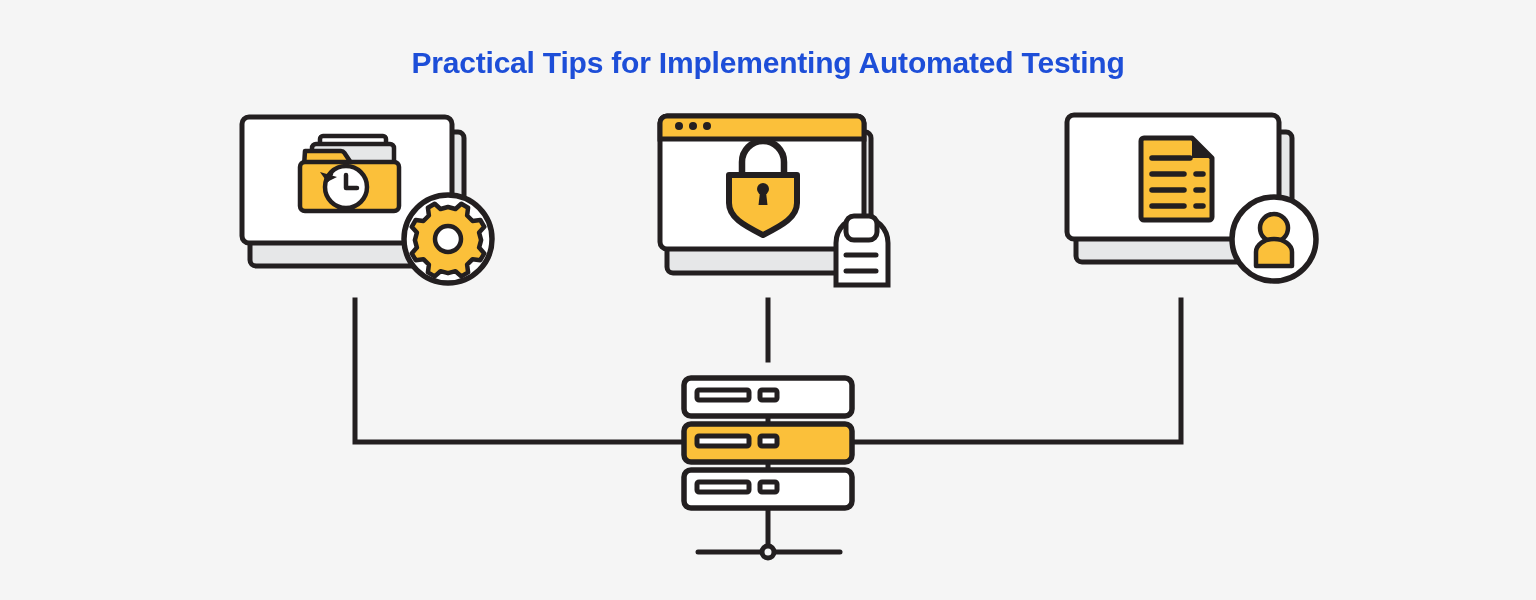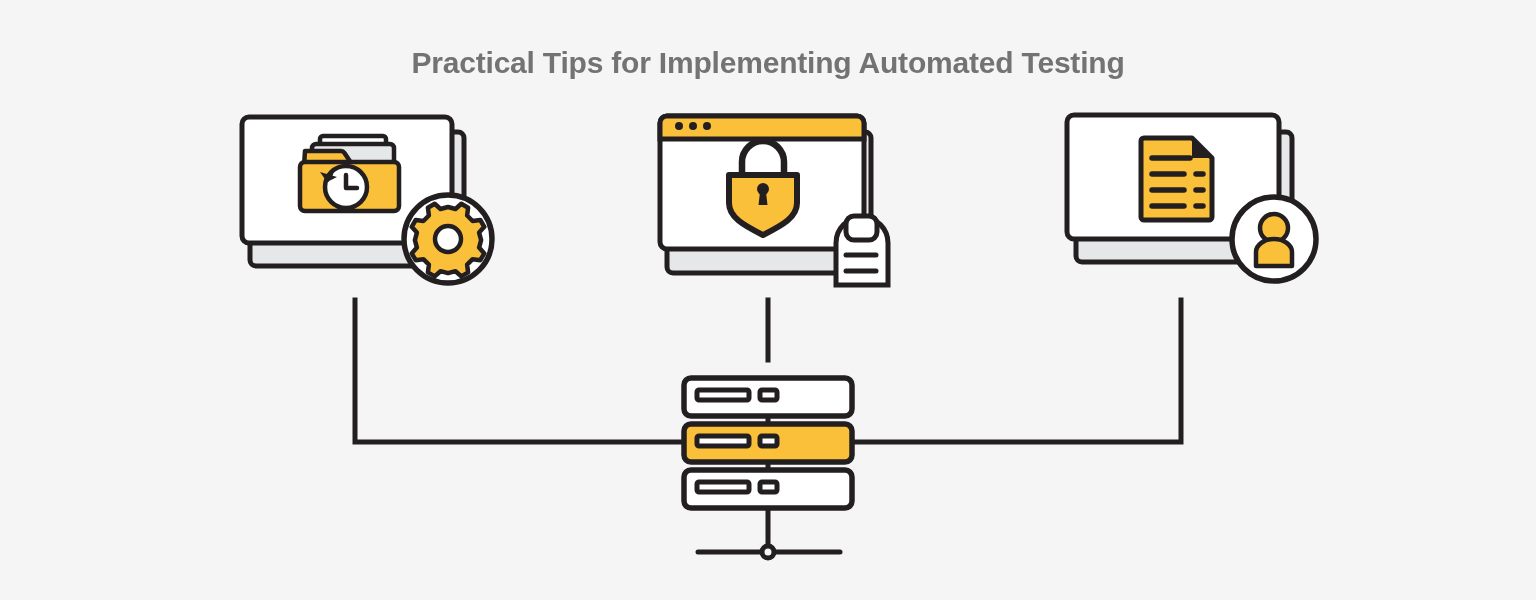--- a/index.html
+++ b/index.html
@@ -21,21 +21,21 @@
     background: #f5f5f5;
   }
   #title {
     position: absolute;
     left: 0;
     top: 44px;
     width: 1536px;
     text-align: center;
     font-size: 30px;
     font-weight: bold;
-    color: #737373;
+    color: #1d4ed8;
     letter-spacing: -0.2px;
     line-height: 38px;
     white-space: nowrap;
   }
   #diagram {
     position: absolute;
     left: 0;
     top: 0;
   }
 </style>

